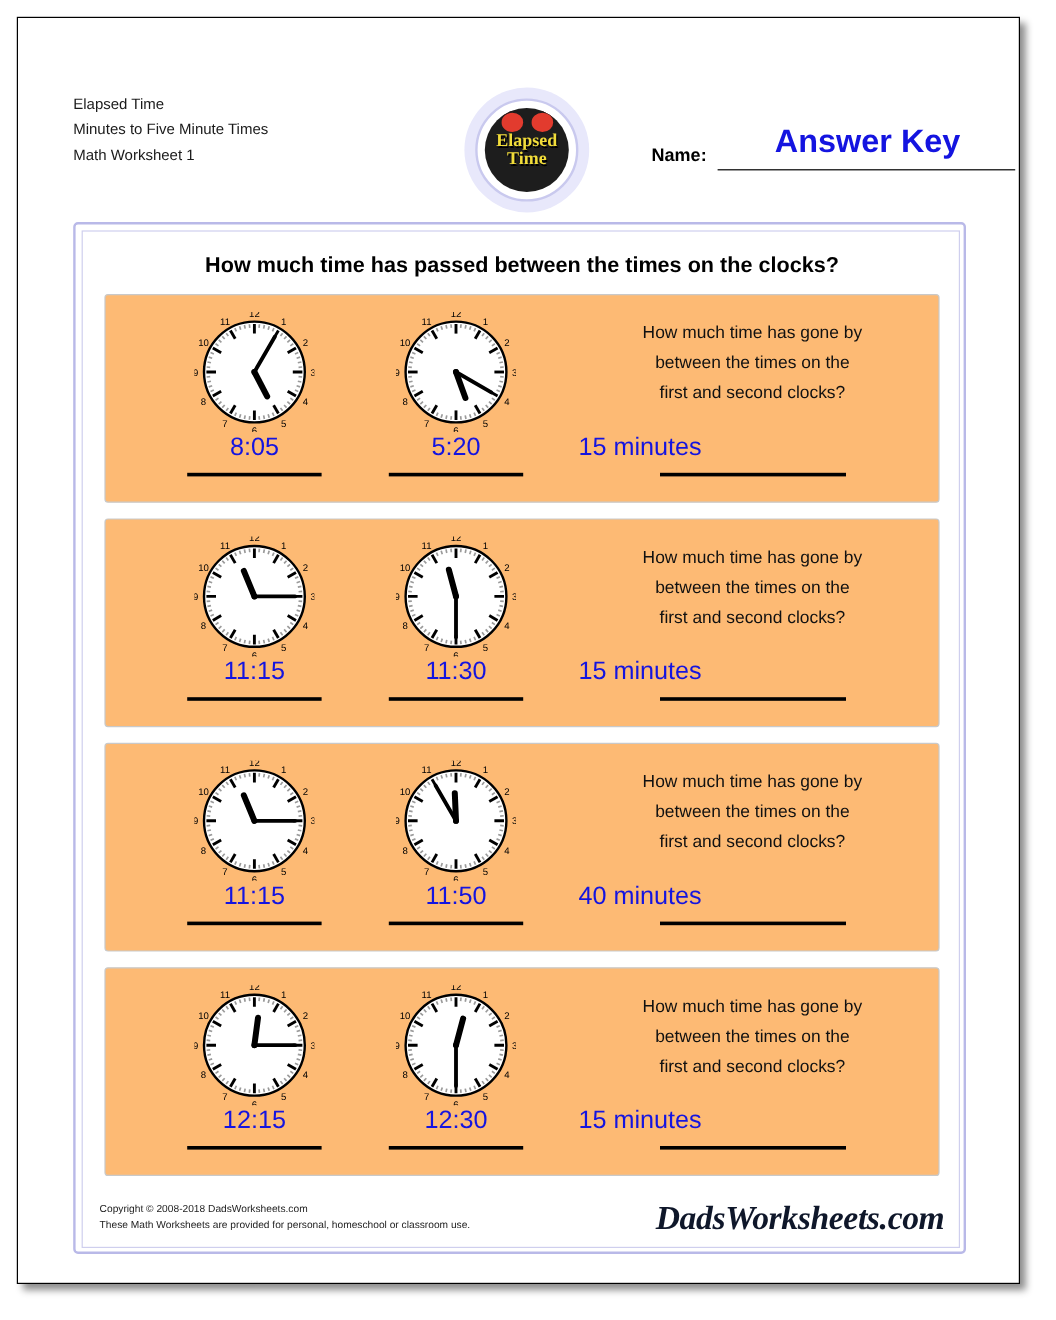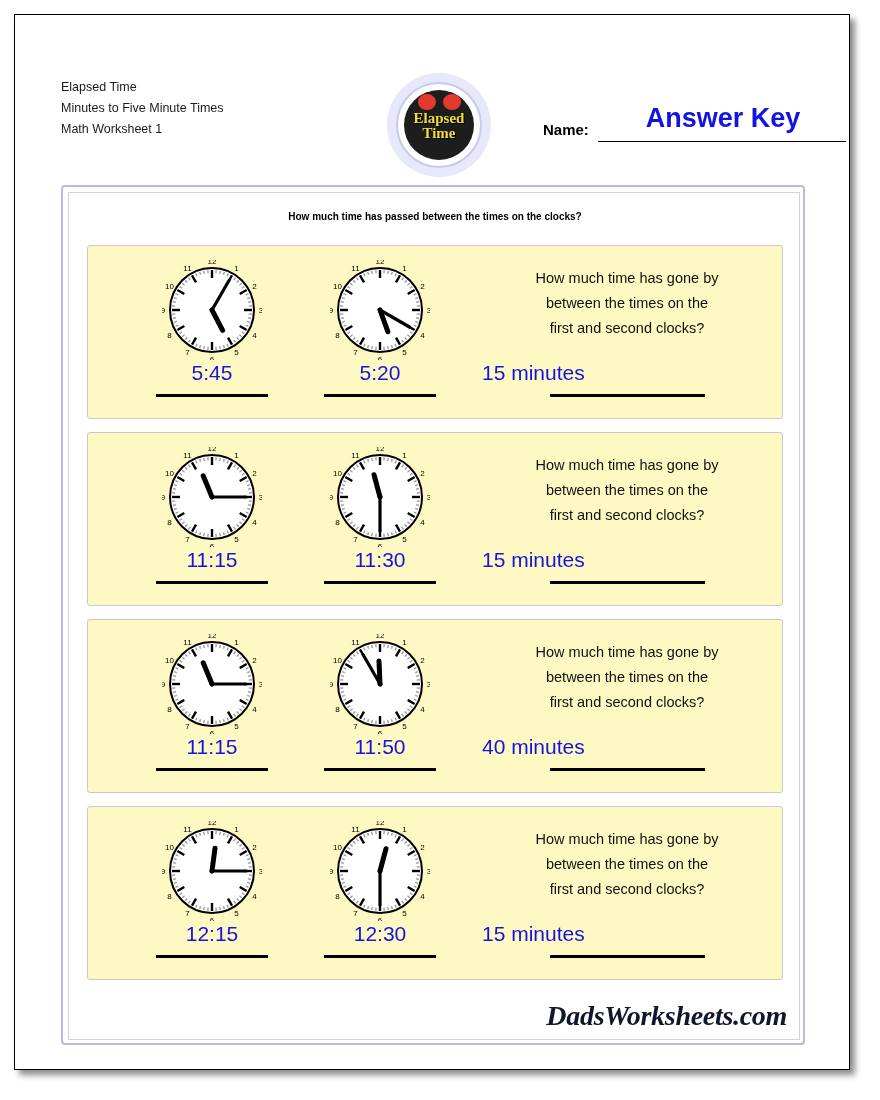--- a/index.html
+++ b/index.html
@@ -141,41 +141,41 @@
     left: 5px; top: 5px;
     width: 732px; height: 848px;
     border: 1px solid #cfcfee;
     box-sizing: border-box;
   }
   .instruction {
     position: absolute;
     left: 0; top: 18px;
     width: 732px;
     text-align: center;
-    font-size: 10px;
+    font-size: 18px;
     font-weight: bold;
     color: #000;
   }
 
   
   .problems {
     position: absolute;
     left: 18px;
     top: 52px;
     width: 696px;
   }
   .problem {
     position: relative;
     width: 696px;
     height: 174px;
     border: 1px solid #c9c9c9;
     border-radius: 3px;
     box-sizing: border-box;
     margin-bottom: 13px;
-    background: #fef9c3;
+    background: #fdba74;
   }
   .clock-cell {
     position: absolute;
     top: 14px;
     width: 160px;
     height: 148px;
   }
   .clock-cell.first { left: 44px; }
   .clock-cell.second { left: 212px; }
 
@@ -369,21 +369,21 @@
                 <text x="50" y="102" font-size="8" font-family="Liberation Sans, sans-serif" fill="#000" text-anchor="middle">6</text>
                 <text x="25.50000000000001" y="95.4352447854375" font-size="8" font-family="Liberation Sans, sans-serif" fill="#000" text-anchor="middle">7</text>
                 <text x="7.564755214562503" y="77.5" font-size="8" font-family="Liberation Sans, sans-serif" fill="#000" text-anchor="middle">8</text>
                 <text x="1" y="53.00000000000001" font-size="8" font-family="Liberation Sans, sans-serif" fill="#000" text-anchor="middle">9</text>
                 <text x="7.56475521456251" y="28.499999999999993" font-size="8" font-family="Liberation Sans, sans-serif" fill="#000" text-anchor="middle">10</text>
                 <text x="25.49999999999998" y="10.564755214562517" font-size="8" font-family="Liberation Sans, sans-serif" fill="#000" text-anchor="middle">11</text>
                 <line x1="50" y1="50" x2="60.62021810440578" y2="70.4012491630991" stroke="#000" stroke-width="5" stroke-linecap="round"></line>
                 <line x1="50" y1="50" x2="67" y2="20.555136271329086" stroke="#000" stroke-width="3.2" stroke-linecap="round"></line>
                 <circle cx="50" cy="50" r="2.4" fill="#000"></circle>
               </svg>
-      <div class="time-label">5:45</div>
+      <div class="time-label">8:05</div>
       <div class="answer-rule"></div>
     </div>
     <div class="clock-cell second">
       <svg class="clock-svg" viewBox="0 0 100 100">
                 <circle cx="50" cy="50" r="42" fill="#ffffff" stroke="#000000" stroke-width="2"></circle>
                 <line x1="50" y1="18" x2="50" y2="10" stroke="#000000" stroke-width="2.4"></line>
                 <line x1="53.867553140903176" y1="13.202689871373892" x2="54.181138530706136" y2="10.219124185269067" stroke="#9a9a9a" stroke-width="1.4"></line>
                 <line x1="57.6927325602571" y1="13.808538772849197" x2="58.31646763271038" y2="10.87409597064778" stroke="#9a9a9a" stroke-width="1.4"></line>
                 <line x1="61.433628791873055" y1="14.810908897079322" x2="62.3606797749979" y2="11.957739348193861" stroke="#9a9a9a" stroke-width="1.4"></line>
                 <line x1="65.0492557938046" y1="16.19881806722377" x2="66.26946572303201" y2="13.458181694295966" stroke="#9a9a9a" stroke-width="1.4"></line>
@@ -986,16 +986,20 @@
       <div class="question-text">first and second clocks?</div>
     </div>
     <div class="answer-value">15 minutes</div>
     <div class="answer-rule-wide"></div>
   </div>
         </div>
     </div>
   </div>
 
   <div class="footer">
+    <div class="copyright">
+      <div>Copyright © 2008-2018 DadsWorksheets.com</div>
+      <div>These Math Worksheets are provided for personal, homeschool or classroom use.</div>
+    </div>
     <div class="brand">DadsWorksheets.com</div>
   </div>
 
 </div>
 
 </body></html>

